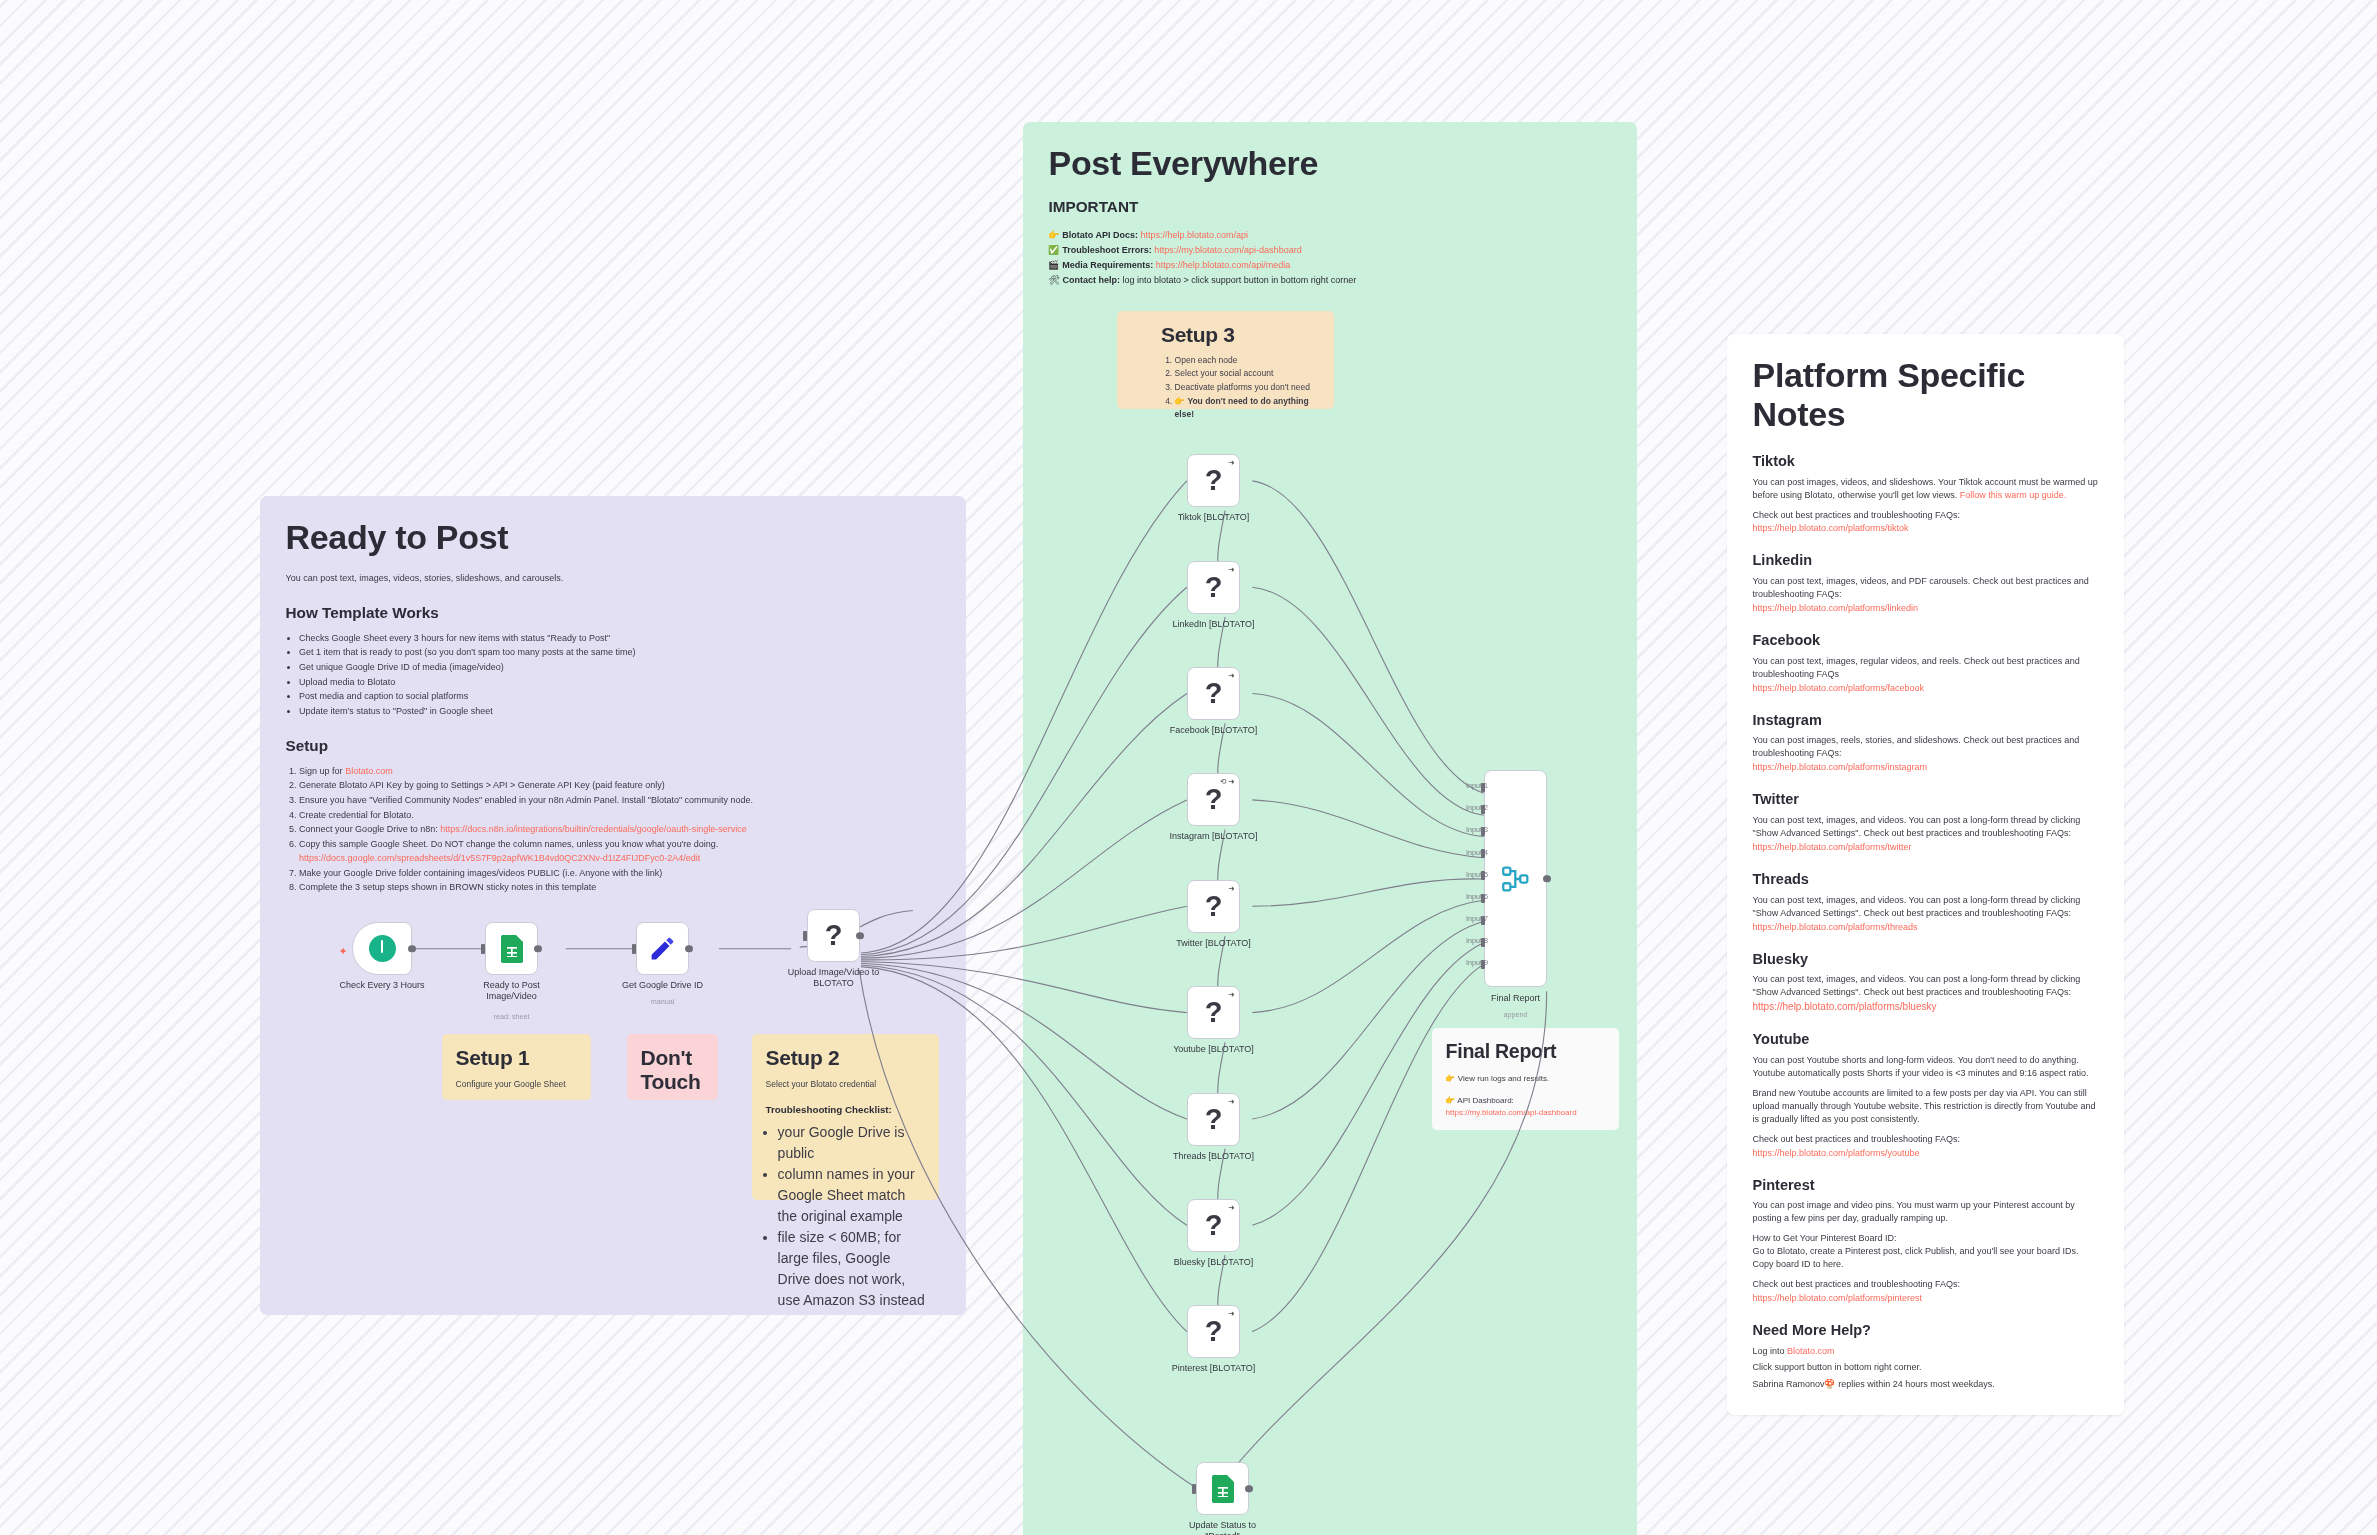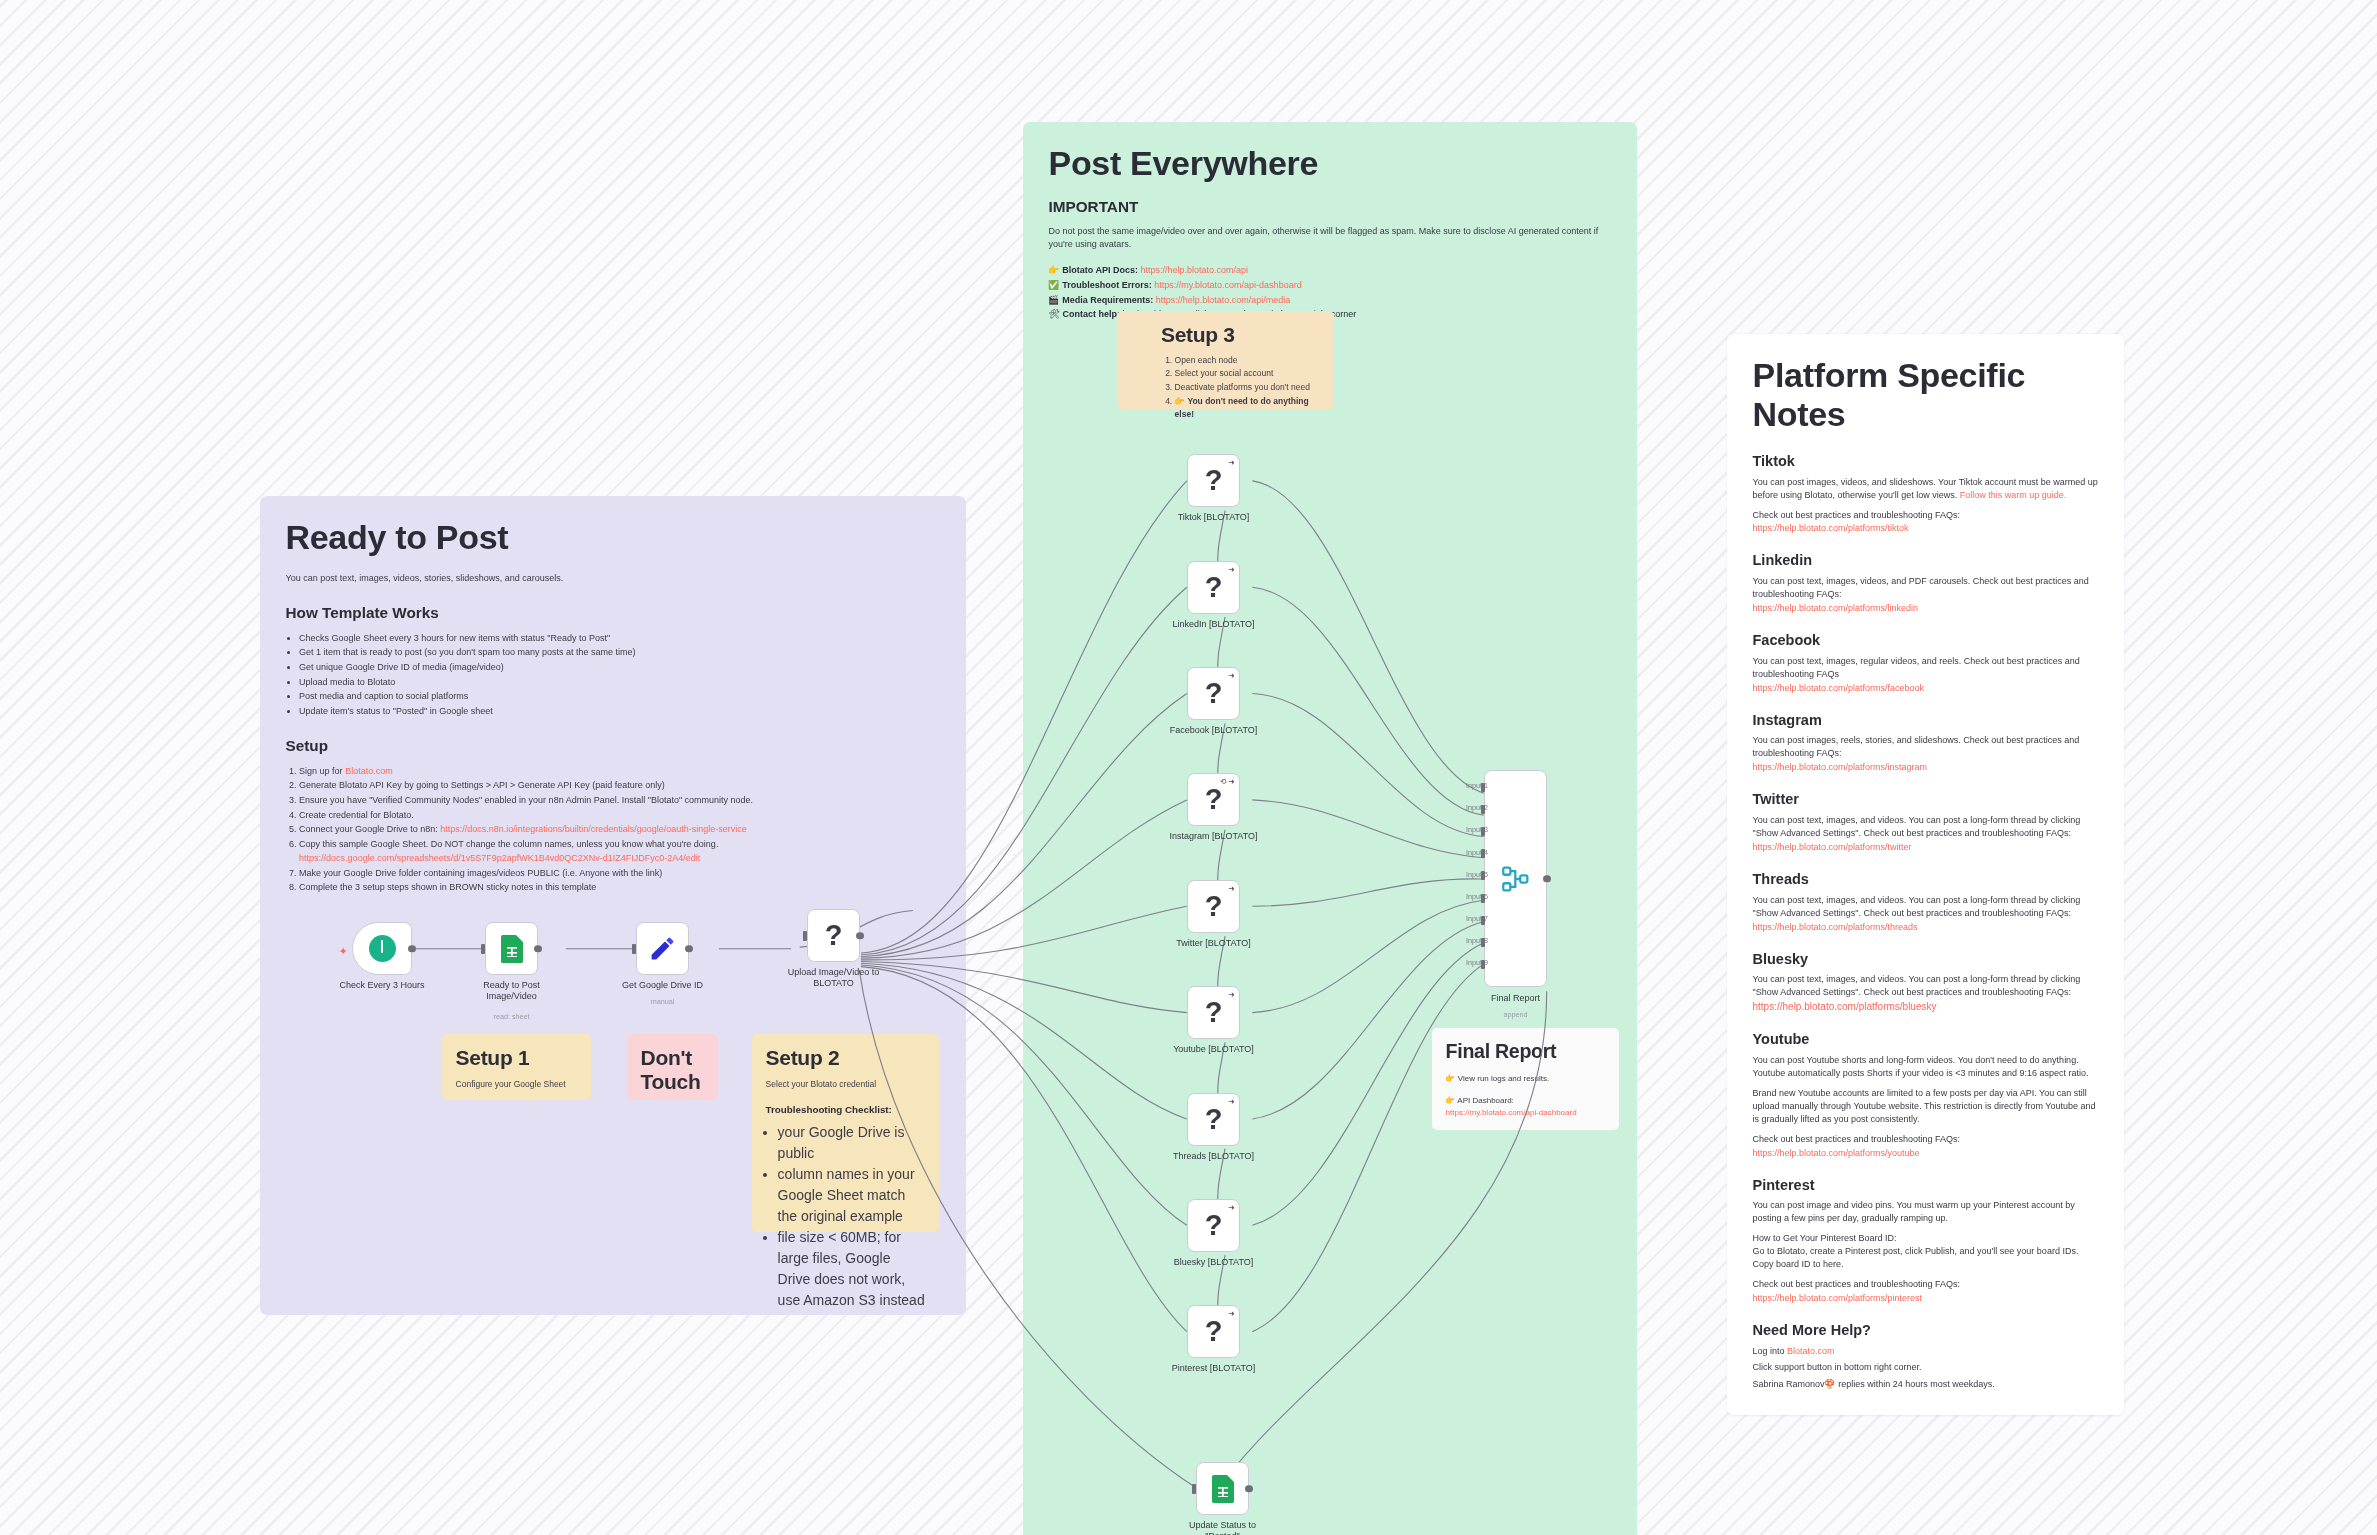--- a/index.html
+++ b/index.html
@@ -67,21 +67,21 @@
   .note .nt { font-size: 21px; font-weight: 700; color: #2e2e38; letter-spacing:-0.3px; }
   .note .nsub { font-size: 8.5px; color: #3d3d47; margin-top: 8.5px; line-height:1.4; }
   .note .nh { font-size: 9.8px; font-weight: 700; color:#2e2e38; margin-top: 13.6px; }
   .note ul { margin: 6.8px 0 0 12px; }
   .note ul li { font-size: 14px; color: #3d3d47; line-height: 1.5; }
   .note ol { margin: 6.8px 0 0 13.6px; }
   .note ol li { font-size: 8.5px; color:#3d3d47; line-height: 1.6; }
 
   #note-setup1 { left: 442px; top: 1034px; width: 149px; height: 66px; background: #f7e5bb; }
   #note-dont   { left: 627px; top: 1034px; width: 91px; height: 66px; background: #fbd4d8; }
-  #note-setup2 { left: 752px; top: 1034px; width: 187px; height: 198px; background: #f7e5bb; }
+  #note-setup2 { left: 752px; top: 1034px; width: 187px; height: 166px; background: #f7e5bb; }
   #note-setup3 { left: 1117px; top: 311px; width: 217px; height: 98px; background: #f7e2c2; padding-left: 44px; }
   #note-final  { left: 1432px; top: 1028px; width: 187px; height: 102px; background: #fafafa; }
   #note-dont .nt { line-height: 1.12; }
   #note-final .nt { font-size: 19.6px; }
   #note-final .frow { font-size: 8px; color:#3d3d47; margin-top: 10.2px; line-height:1.45;}
 
   
   .node { position: absolute; }
   .nbox {
     width: 53px; height: 53px; background: #fff;
@@ -178,21 +178,20 @@
           <li class="body">Make your Google Drive folder containing images/videos PUBLIC (i.e. Anyone with the link)</li>
           <li class="body">Complete the 3 setup steps shown in BROWN sticky notes in this template</li>
         </ol>
     </div>
   </div>
 
   <div class="panel" id="panel-post">
     <div class="pad">
       <h1 class="sticky-title">Post Everywhere</h1>
       <h2 class="sticky-h2" style="margin-top:5.1px">IMPORTANT</h2>
-      <p class="body">Do not post the same image/video over and over again, otherwise it will be flagged as spam. Make sure to disclose AI generated content if you're using avatars.</p>
       <div id="post-links" style="margin-top:12px">
           <div style="font-size: 9px; line-height: 1.65; color: rgb(44, 44, 54);"><span>👉 </span><b>Blotato API Docs: </b><a class="link" href="#">https://help.blotato.com/api</a></div>
           <div style="font-size: 9px; line-height: 1.65; color: rgb(44, 44, 54);"><span>✅ </span><b>Troubleshoot Errors: </b><a class="link" href="#">https://my.blotato.com/api-dashboard</a></div>
           <div style="font-size: 9px; line-height: 1.65; color: rgb(44, 44, 54);"><span>🎬 </span><b>Media Requirements: </b><a class="link" href="#">https://help.blotato.com/api/media</a></div>
           <div style="font-size: 9px; line-height: 1.65; color: rgb(44, 44, 54);"><span>🛠 </span><b>Contact help: </b><span>log into blotato &gt; click support button in bottom right corner</span></div>
         </div>
     </div>
   </div>
 
   <div class="panel" id="panel-notes">

